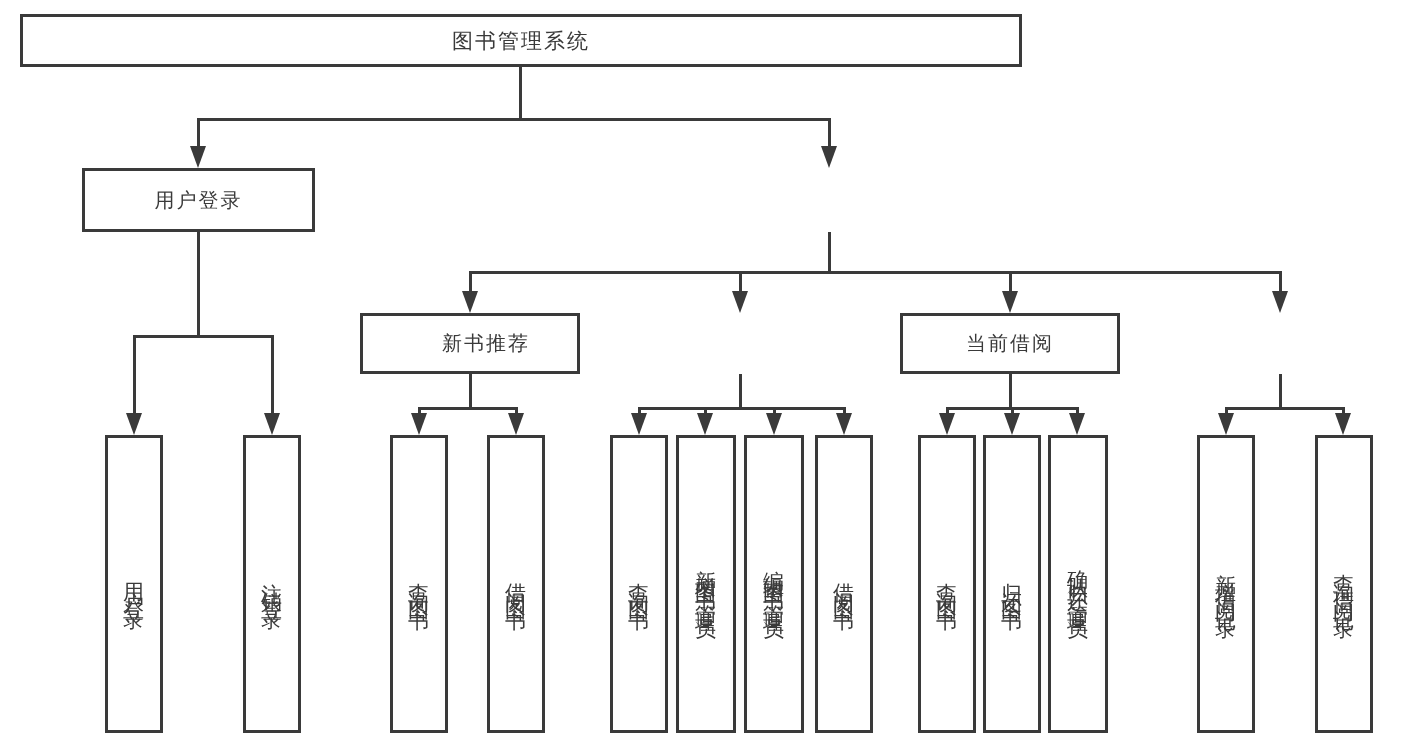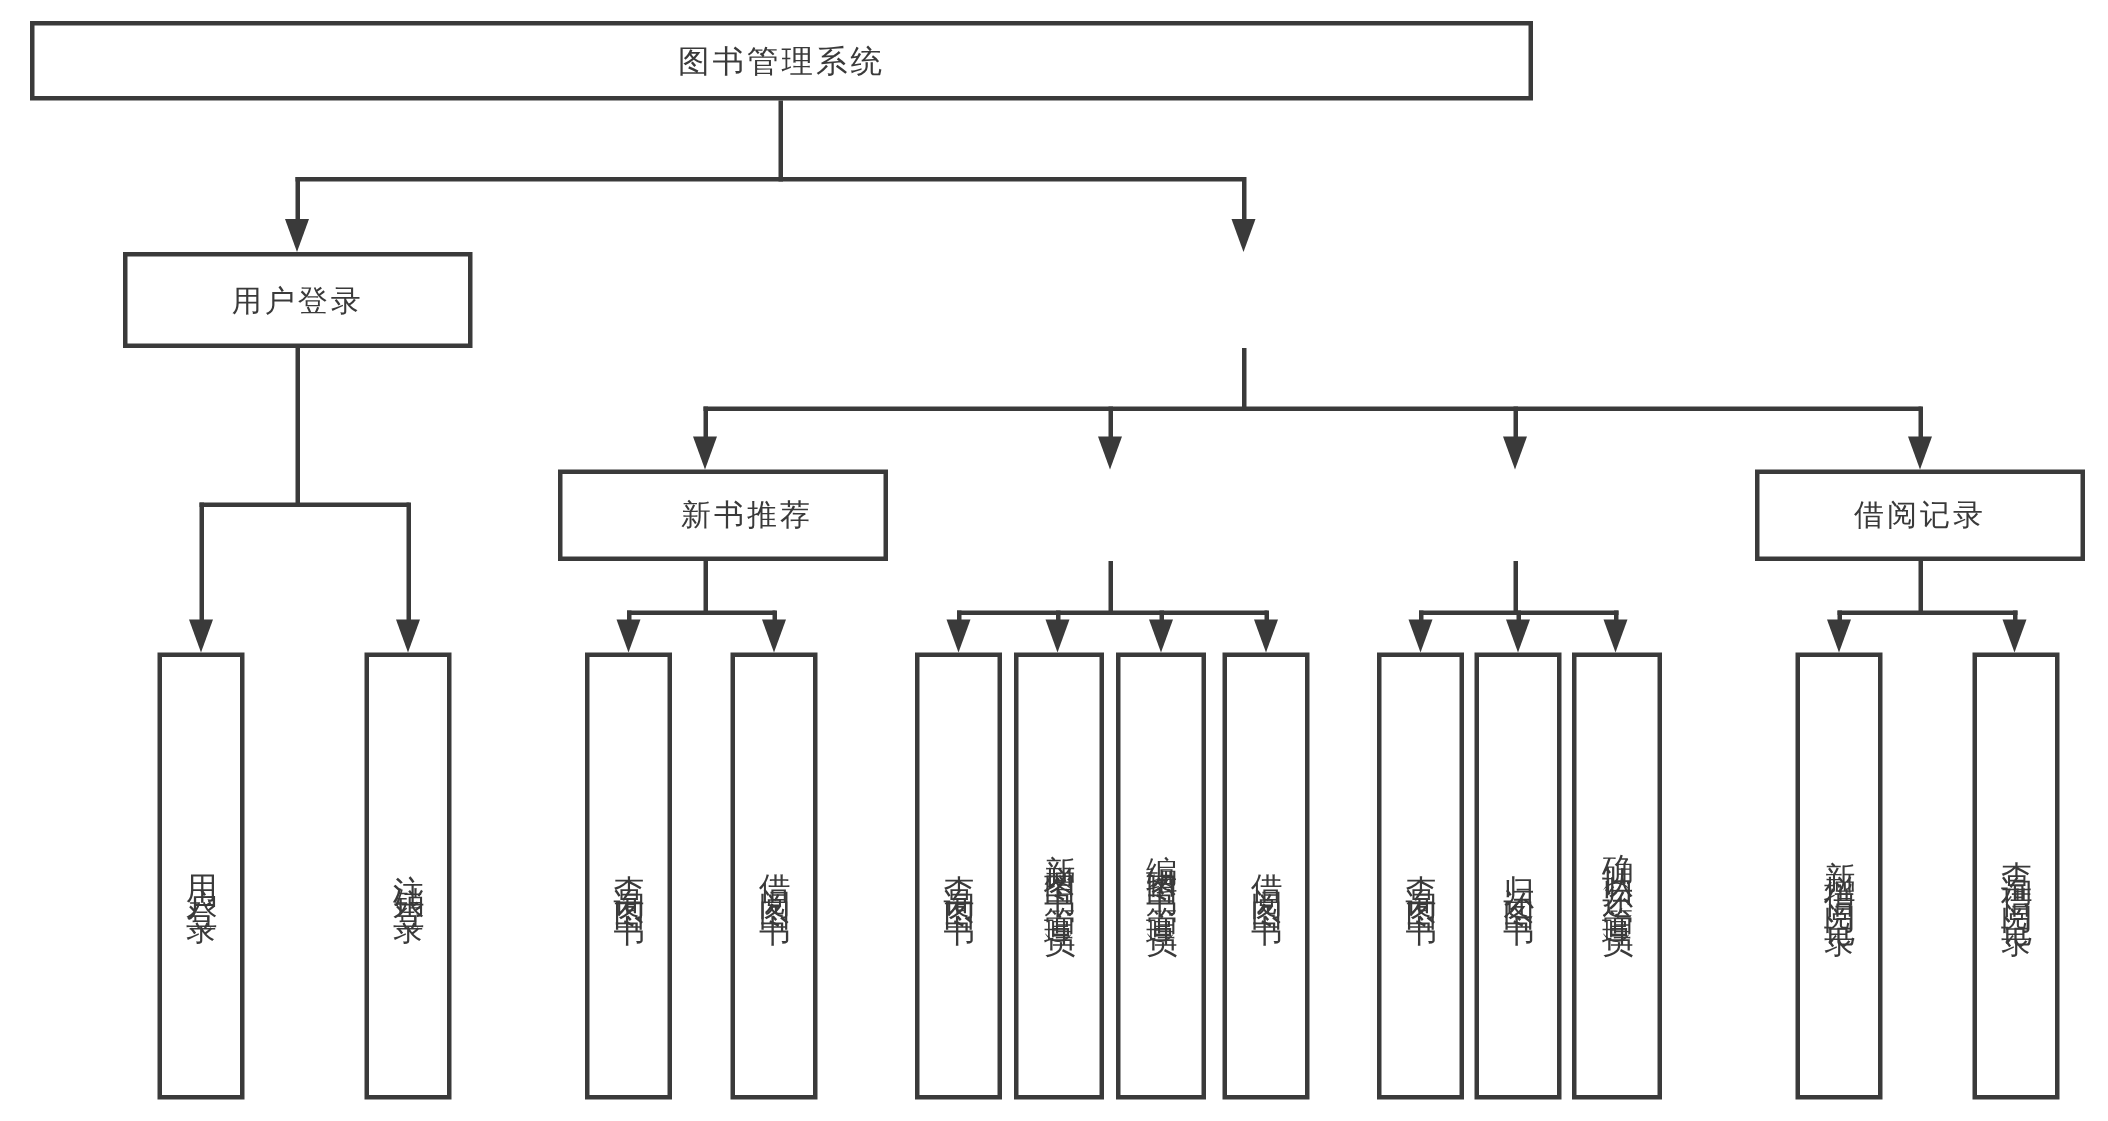--- a/index.html
+++ b/index.html
@@ -74,22 +74,22 @@
 </style>
 </head>
 <body>
 
 <div id="canvas">
 
   <div class="box root-box" style="left:20px; top:14px; width:1002px; height:53px;">图书管理系统</div>
 
   <div class="box" style="left:82px; top:168px; width:233px; height:64px;">用户登录</div>
 
-  <div class="box" style="left:372px; top:313px; width:220px; height:61px;padding-left:32px;">新书推荐</div>
-  <div class="box" style="left:1170px; top:313px; width:220px; height:61px;">借阅记录</div>
+  <div class="box" style="left:360px; top:313px; width:220px; height:61px;padding-left:32px;">新书推荐</div>
+  <div class="box" style="left:900px; top:313px; width:220px; height:61px;">当前借阅</div>
 
   <div class="leaf" style="left:105px; top:435px; width:58px; height:298px;">
     <span>用户登录</span>
     </div>
   <div class="leaf" style="left:243px; top:435px; width:58px; height:298px;">
     <span>注销登录</span>
     </div>
 
   <div class="leaf" style="left:390px; top:435px; width:58px; height:298px;">
     <span>查询图书</span>

